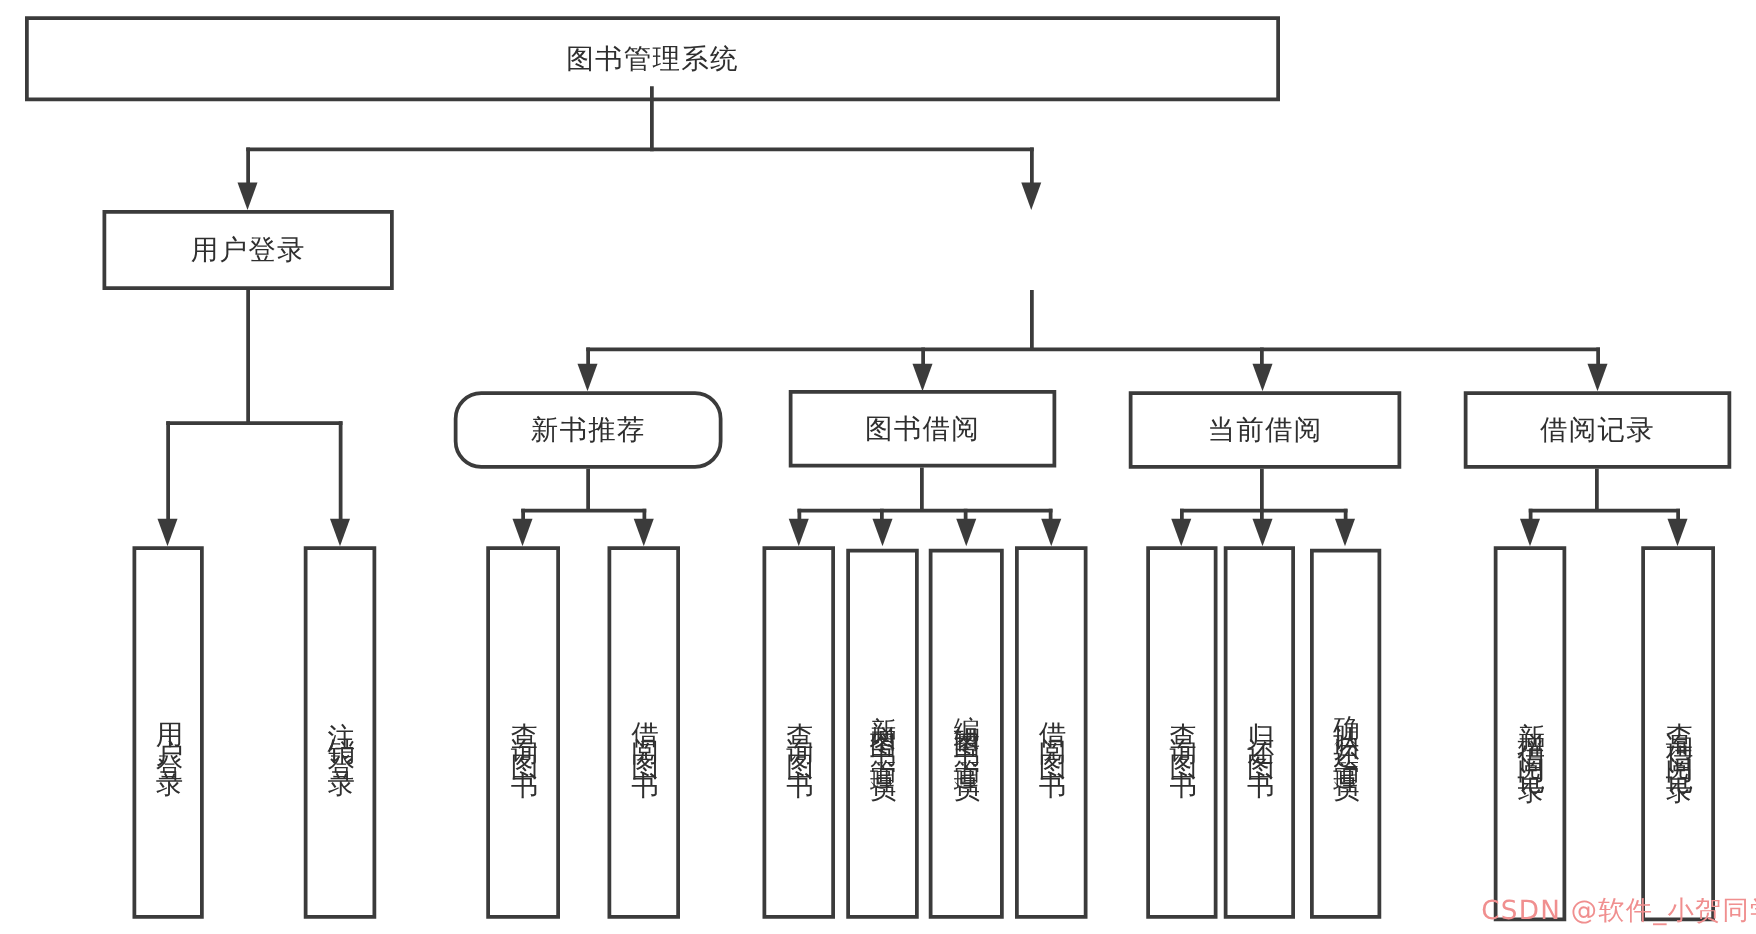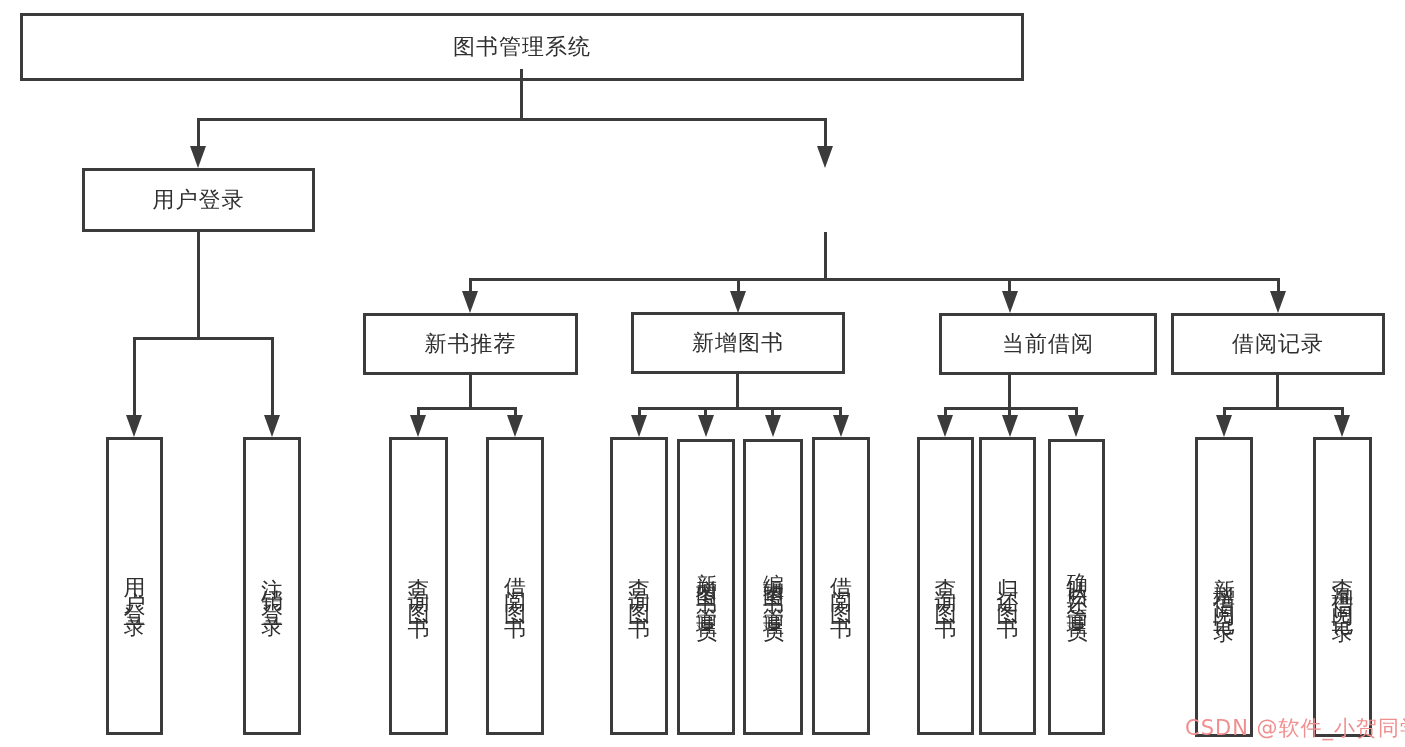--- a/index.html
+++ b/index.html
@@ -92,27 +92,27 @@
   <div class="hline" style="left:469px;top:278px;width:811px;"></div>
   <div class="vline" style="left:469px;top:278px;height:15px;"></div>
   <div class="arrow" style="left:462px;top:291px;"></div>
   <div class="vline" style="left:737px;top:278px;height:15px;"></div>
   <div class="arrow" style="left:730px;top:291px;"></div>
   <div class="vline" style="left:1008px;top:278px;height:15px;"></div>
   <div class="arrow" style="left:1002px;top:291px;"></div>
   <div class="vline" style="left:1277px;top:278px;height:15px;"></div>
   <div class="arrow" style="left:1270px;top:291px;"></div>
 
-  <div class="node" style="left:363px;top:313px;width:215px;height:62px;">
+  <div class="node" style="left:363px;top:313px;width:215px;height:62px;border-radius:22px;">
     <span>新书推荐</span>
   </div>
   <div class="node" style="left:631px;top:312px;width:214px;height:62px;">
-    <span>新增图书</span>
+    <span>图书借阅</span>
   </div>
-  <div class="node" style="left:903px;top:313px;width:218px;height:62px;margin-left:36px;">
+  <div class="node" style="left:903px;top:313px;width:218px;height:62px;">
     <span>当前借阅</span>
   </div>
   <div class="node" style="left:1171px;top:313px;width:214px;height:62px;">
     <span>借阅记录</span>
   </div>
 
   <div class="vline" style="left:469px;top:375px;height:34px;"></div>
   <div class="hline" style="left:417px;top:407px;width:100px;"></div>
   <div class="vline" style="left:417px;top:407px;height:12px;"></div>
   <div class="arrow" style="left:410px;top:415px;"></div>

